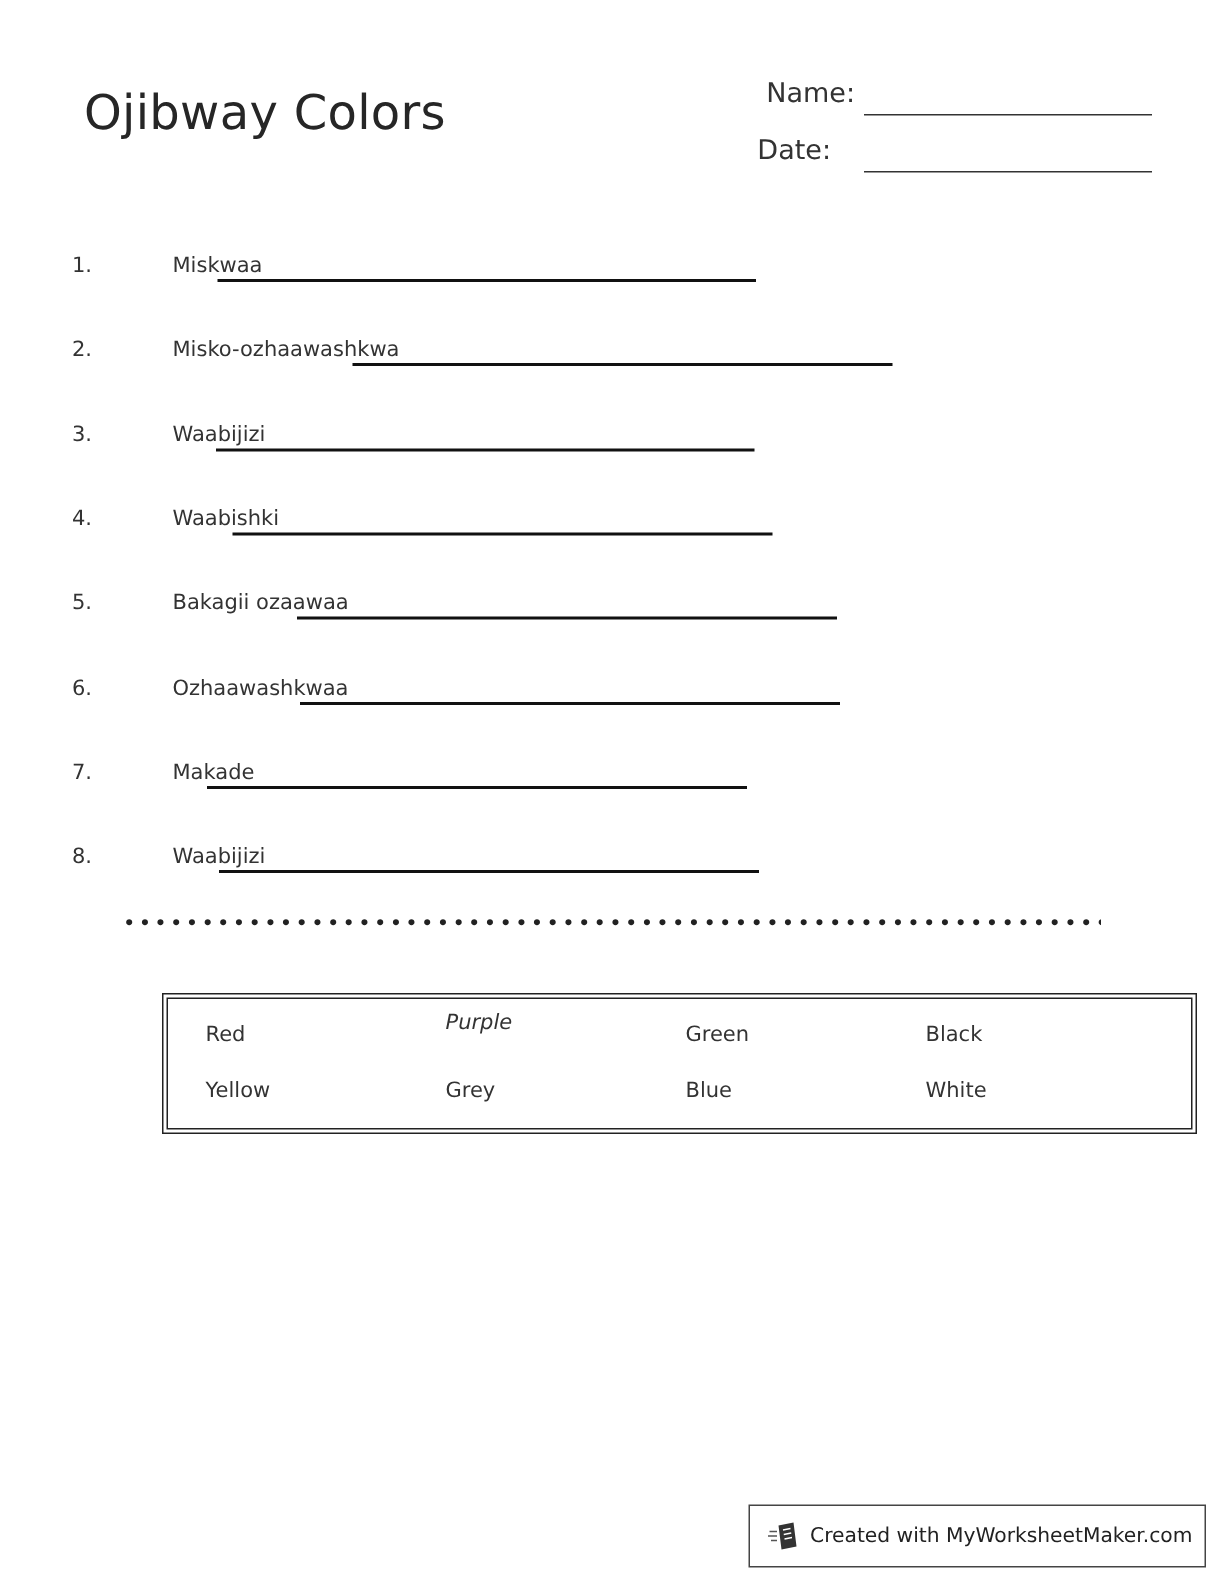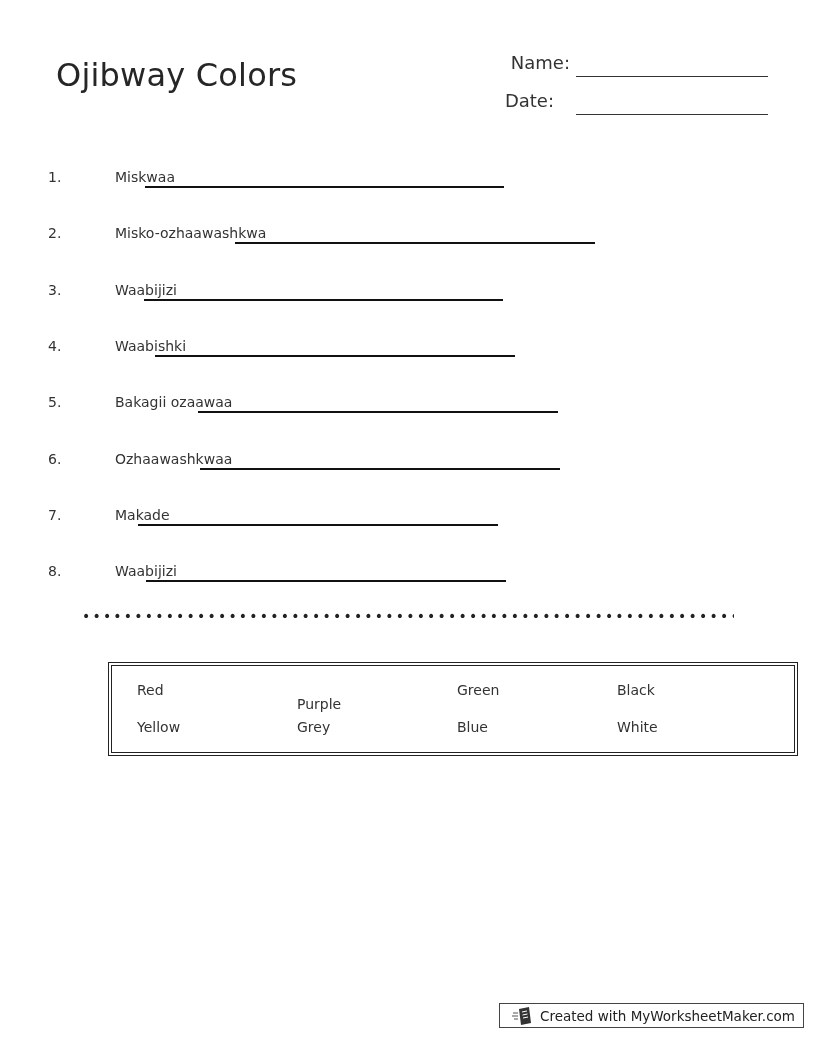--- a/index.html
+++ b/index.html
@@ -9,21 +9,21 @@
   .field-label { position:absolute; font-size:18px; color:#333; text-align:right; width:80px; }
   .field-line { position:absolute; left:576px; width:192px; height:0; border-bottom:1px solid #333; }
   .q-num { position:absolute; left:48px; font-size:14px; color:#333; }
   .q-word { position:absolute; left:76px; font-size:14px; color:#333; white-space:nowrap;margin-left:39px; }
   .q-line { position:absolute; height:0; border-bottom:2px solid #111; }
   .dots { position:absolute; left:82px; top:608px; width:652px; height:16px; overflow:hidden;
           font-size:14px; letter-spacing:2.2px; line-height:16px; color:#222; white-space:nowrap; }
   .bank { position:absolute; left:64px; top:662px; width:682px; height:86px;
           border:4px double #222; box-sizing:content-box;margin-left:44px; }
   .bank-item { position:absolute; font-size:14px; color:#333; }
-  .credit { position:absolute; left:499px; top:1003px; width:305px; height:25px;
+  .credit { position:absolute; left:499px; top:1003px; width:305px; height:42px;
             border:1px solid #444; box-sizing:border-box; display:flex; align-items:center; }
   .credit-icon { margin-left:12px; width:22px; height:22px; }
   .credit-text { margin-left:6px; font-size:13.5px; color:#222; white-space:nowrap; }
 </style>
 </head>
 <body>
 
 <h1 class="title">Ojibway Colors</h1>
 
 <span class="field-label" style="left:490px;top:52px;">Name:</span>
@@ -62,21 +62,21 @@
 
   <span class="q-num" style="top:563px;">8.</span>
   <span class="q-word" style="top:563px;">Waabijizi</span>
   <div class="q-line" style="left:146px;width:360px;top:580px;"></div>
 </div>
 
 <div class="dots">••••••••••••••••••••••••••••••••••••••••••••••••••••••••••••••••••••••••••••</div>
 
 <div class="bank">
   <span class="bank-item" style="left:25px;top:16px;">Red</span>
-  <span class="bank-item" style="left:185px;top:30px;">Purple</span>
+  <span class="bank-item" style="left:185px;top:8px;font-style:italic;">Purple</span>
   <span class="bank-item" style="left:345px;top:16px;">Green</span>
   <span class="bank-item" style="left:505px;top:16px;">Black</span>
   <span class="bank-item" style="left:25px;top:53px;">Yellow</span>
   <span class="bank-item" style="left:185px;top:53px;">Grey</span>
   <span class="bank-item" style="left:345px;top:53px;">Blue</span>
   <span class="bank-item" style="left:505px;top:53px;">White</span>
 </div>
 
 <div class="credit">
   <svg class="credit-icon" viewBox="0 0 22 22">

